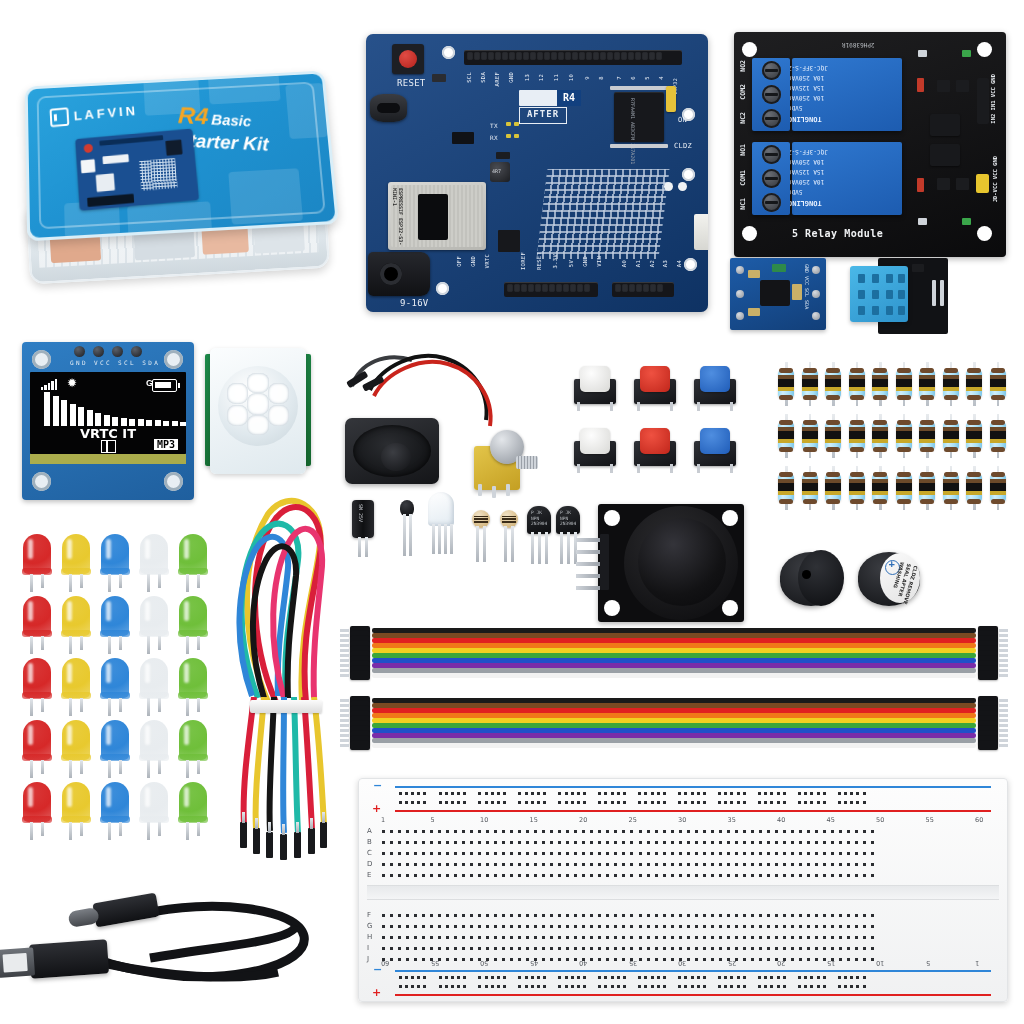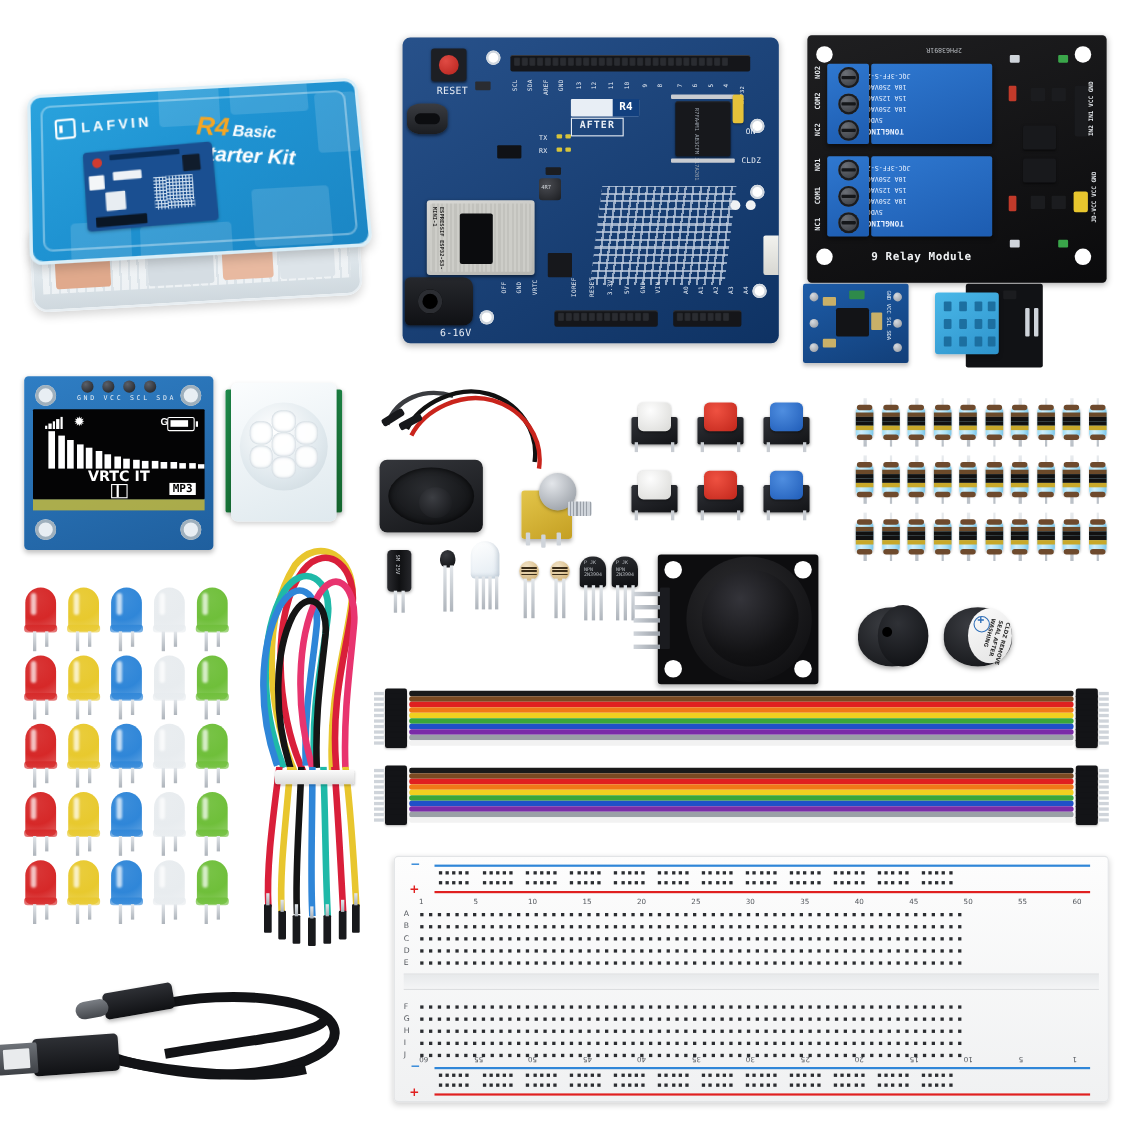--- a/index.html
+++ b/index.html
@@ -403,21 +403,21 @@
     <span class="mh" style="left:316px;top:74px;"></span>
     <span class="mh" style="left:316px;top:134px;"></span>
     <span class="mh" style="left:318px;top:224px;"></span>
     <span class="mh" style="left:70px;top:248px;"></span>
 
     <div class="resetbtn"></div>
     <span class="silk" style="left:31px;top:44px;font-size:9px;">RESET</span>
 
     <div class="usbc"></div>
     <div class="barrel"></div>
-    <span class="silk" style="left:34px;top:264px;font-size:9px;">6-16V</span>
+    <span class="silk" style="left:34px;top:264px;font-size:9px;">9-16V</span>
 
     <div class="hdr" style="left:98px;top:16px;width:218px;height:15px;"></div>
     <div class="hdr-pins" style="left:101px;top:18px;">
       <span class="pinhole"></span>
         <span class="pinhole"></span>
         <span class="pinhole"></span>
         <span class="pinhole"></span>
       <span class="pinhole"></span>
         <span class="pinhole"></span>
         <span class="pinhole"></span>
@@ -575,21 +575,21 @@
     </div>
     <div class="rl-term" style="left:18px;top:110px;">
       <span class="screw" style="left:10px;top:3px;"></span>
       <span class="screw" style="left:10px;top:27px;"></span>
       <span class="screw" style="left:10px;top:51px;"></span>
     </div>
     <span class="rl-pin-lbl" style="left:5px;top:112px;">NO1</span>
     <span class="rl-pin-lbl" style="left:5px;top:138px;">COM1</span>
     <span class="rl-pin-lbl" style="left:5px;top:166px;">NC1</span>
 
-    <span class="rl-title" style="left:58px;top:196px;">9 Relay Module</span>
+    <span class="rl-title" style="left:58px;top:196px;">5 Relay Module</span>
 
     <div class="optoc" style="left:196px;top:82px;"></div>
     <div class="optoc" style="left:196px;top:112px;"></div>
     <span class="smd" style="left:183px;top:46px;width:7px;height:14px;background:#c23a2a;"></span>
     <span class="smd" style="left:183px;top:146px;width:7px;height:14px;background:#c23a2a;"></span>
     <span class="smd" style="left:203px;top:48px;width:13px;height:12px;background:#1b1c1f;"></span>
     <span class="smd" style="left:222px;top:48px;width:13px;height:12px;background:#1b1c1f;"></span>
     <span class="smd" style="left:203px;top:146px;width:13px;height:12px;background:#1b1c1f;"></span>
     <span class="smd" style="left:222px;top:146px;width:13px;height:12px;background:#1b1c1f;"></span>
     <span class="smd" style="left:184px;top:18px;width:9px;height:7px;background:#cfd4da;"></span>

